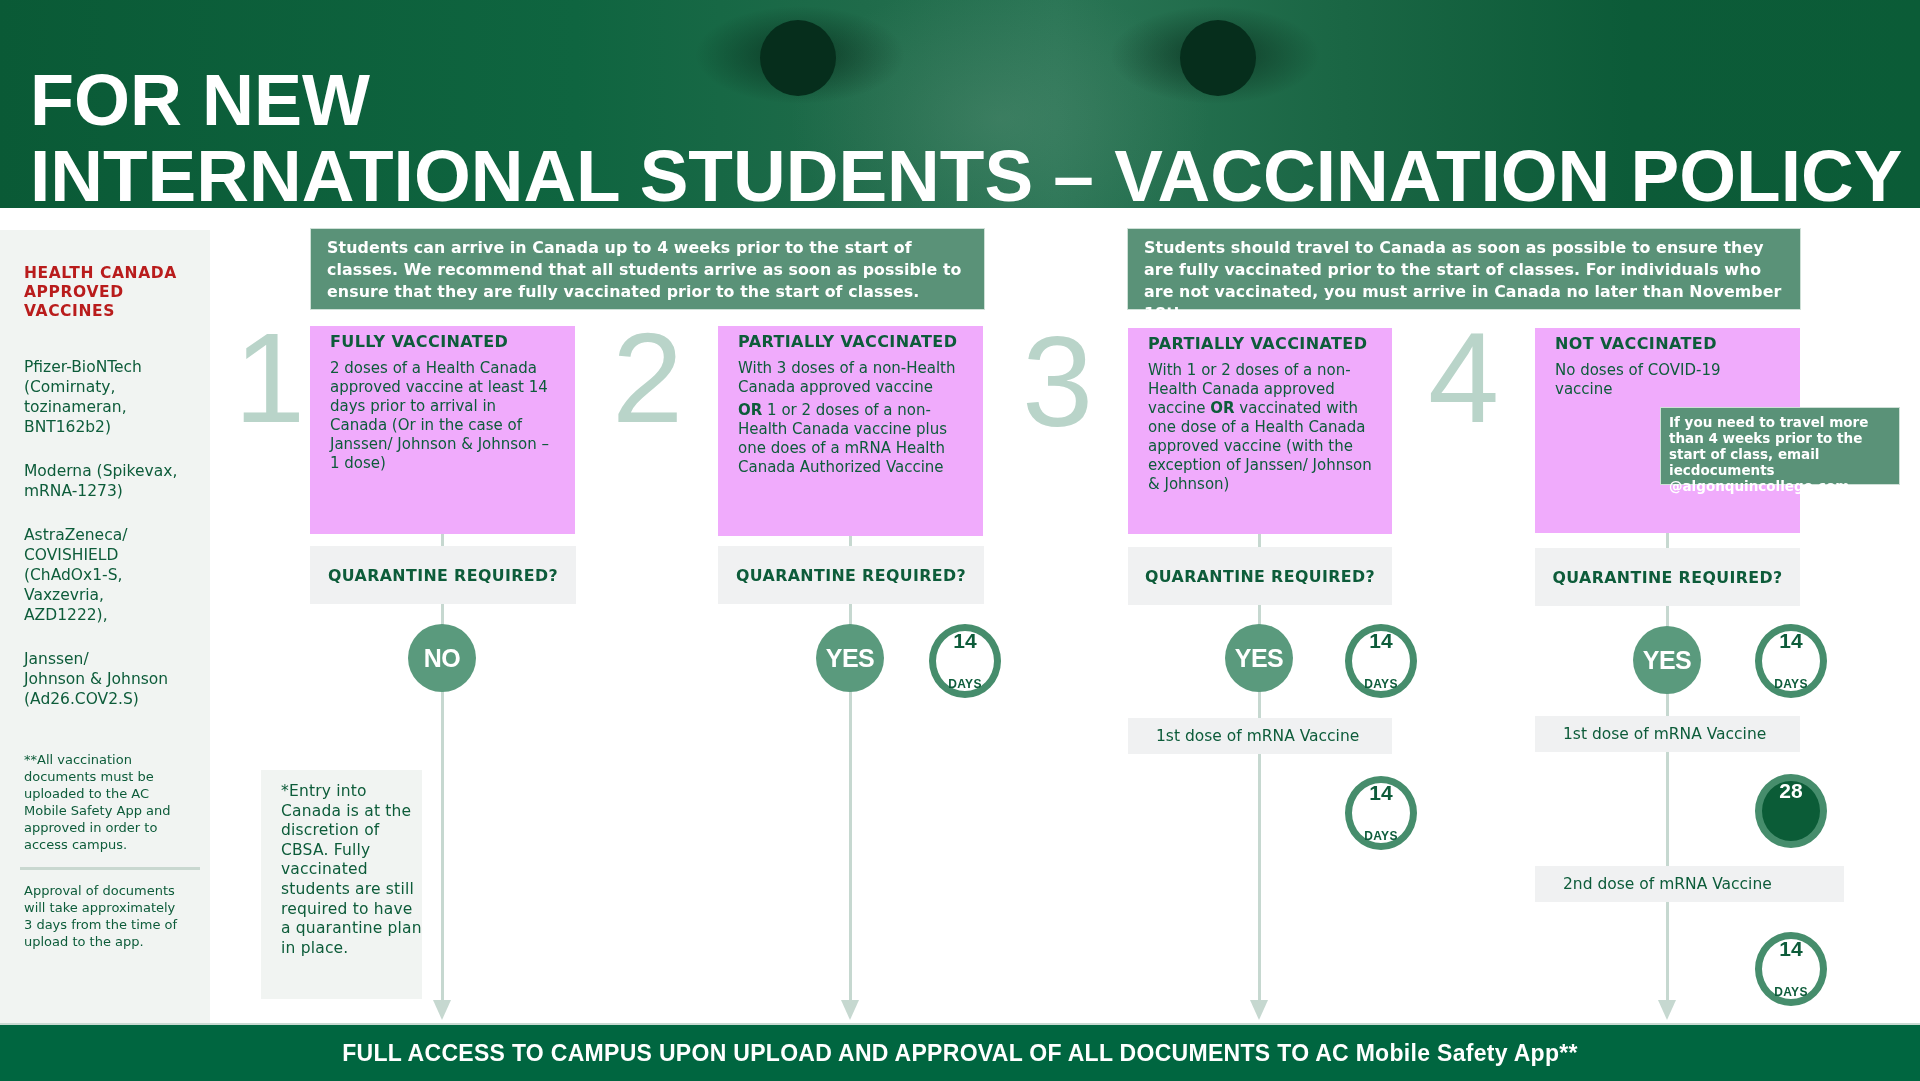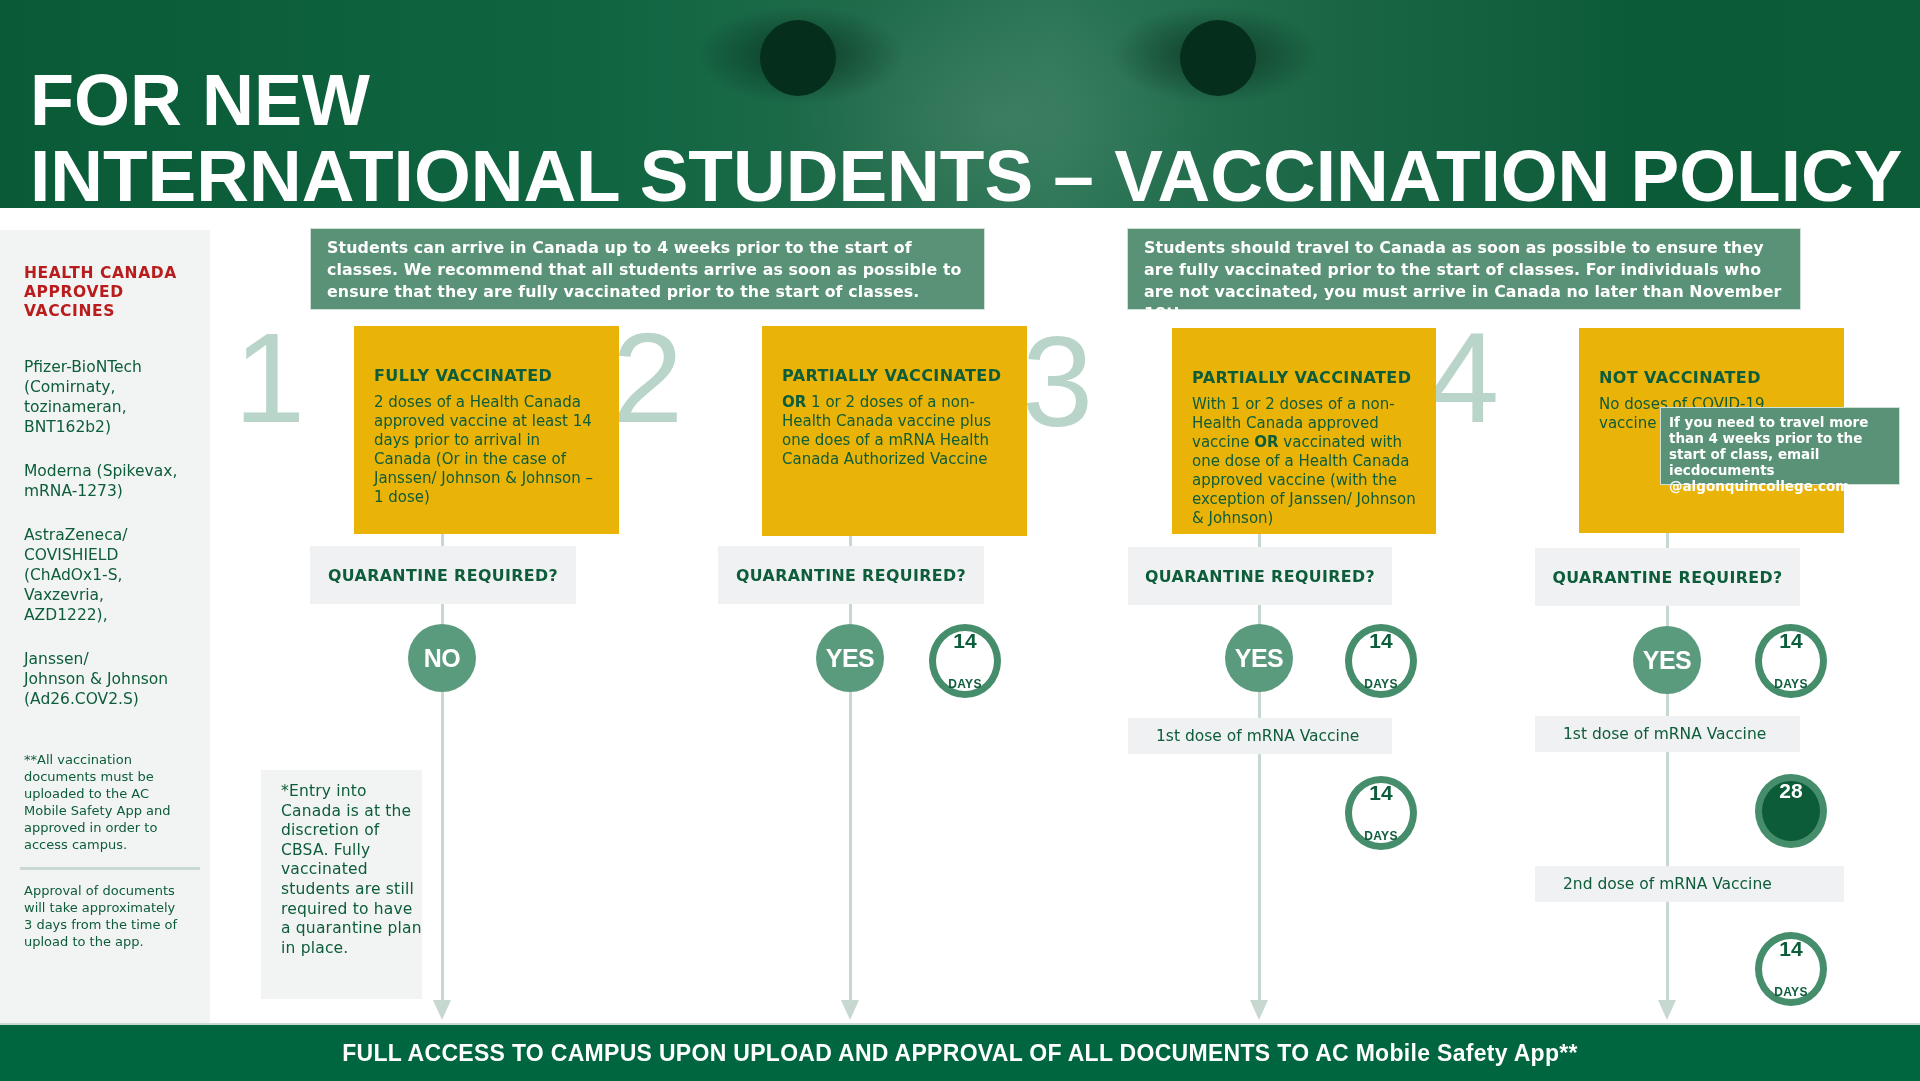--- a/index.html
+++ b/index.html
@@ -56,21 +56,21 @@
     position: absolute; color: #b9d4c9; font-family: "Liberation Sans", sans-serif;
     font-size: 128px; line-height: 128px; font-weight: normal;
   }
   .n1 { left: 234px; top: 314px; }
   .n2 { left: 612px; top: 314px; }
   .n3 { left: 1022px; top: 318px; }
   .n4 { left: 1428px; top: 314px; }
 
   
   .card {
-    position: absolute; background: #eab308; padding: 40px 18px 0 20px; margin-left: 44px;
+    position: absolute; background: #f0abfc; padding: 6px 18px 0 20px;
   }
   .card h3 { font-size: 16px; font-weight: bold; letter-spacing: 0.4px; color: #0d5c3a; margin-bottom: 8px; }
   .card p { font-size: 15px; line-height: 19px; color: #0d5c3a; }
   .card p b { font-weight: bold; }
   .card p + p { margin-top: 4px; }
   .c1 { left: 310px; top: 326px; width: 265px; height: 208px; }
   .c2 { left: 718px; top: 326px; width: 265px; height: 210px; }
   .c3 { left: 1128px; top: 328px; width: 264px; height: 206px; }
   .c4 { left: 1535px; top: 328px; width: 265px; height: 205px; }
 
@@ -212,20 +212,21 @@
 <div class="vline" style="left:1666px; top:533px; height:481px;"></div>
 <div class="arrow" style="left:1658px; top:1000px;"></div>
 
 <div class="card c1">
   <h3>FULLY VACCINATED</h3>
   <p>2 doses of a Health Canada approved vaccine at least 14 days prior to arrival in Canada (Or in the case of Janssen/ Johnson &amp; Johnson – 1 dose)</p>
 </div>
 
 <div class="card c2">
   <h3>PARTIALLY VACCINATED</h3>
+  <p><span>With 3 doses of a non-Health Canada approved vaccine</span></p>
   <p><b>OR</b><span> 1 or 2 doses of a non-Health Canada  vaccine plus one does of a mRNA Health Canada Authorized Vaccine</span></p>
 </div>
 
 <div class="card c3">
   <h3>PARTIALLY VACCINATED</h3>
   <p><span>With 1 or 2 doses of a non-Health Canada approved vaccine </span><b>OR</b><span> vaccinated with one dose of a Health Canada approved vaccine (with the exception of Janssen/ Johnson &amp; Johnson)</span></p>
 </div>
 
 <div class="card c4">
   <h3>NOT VACCINATED</h3>

